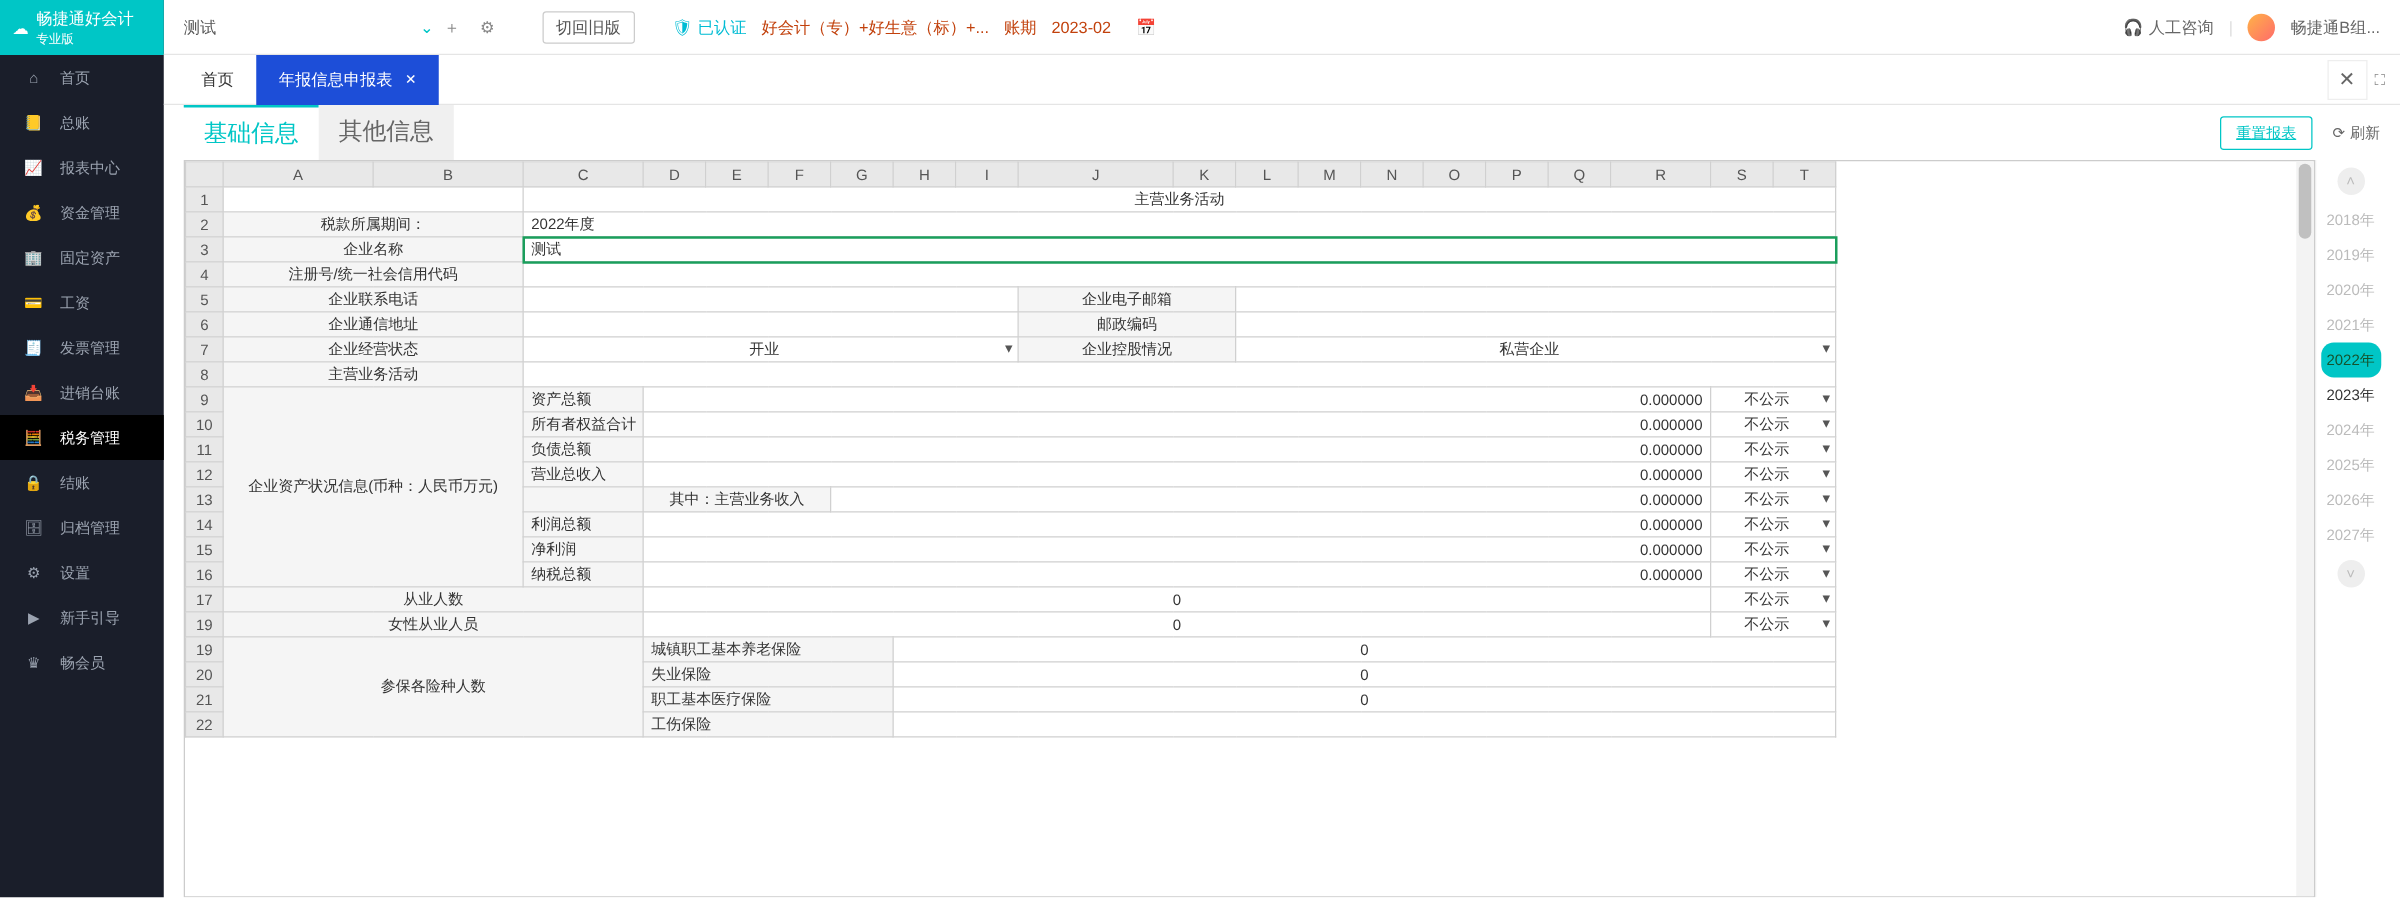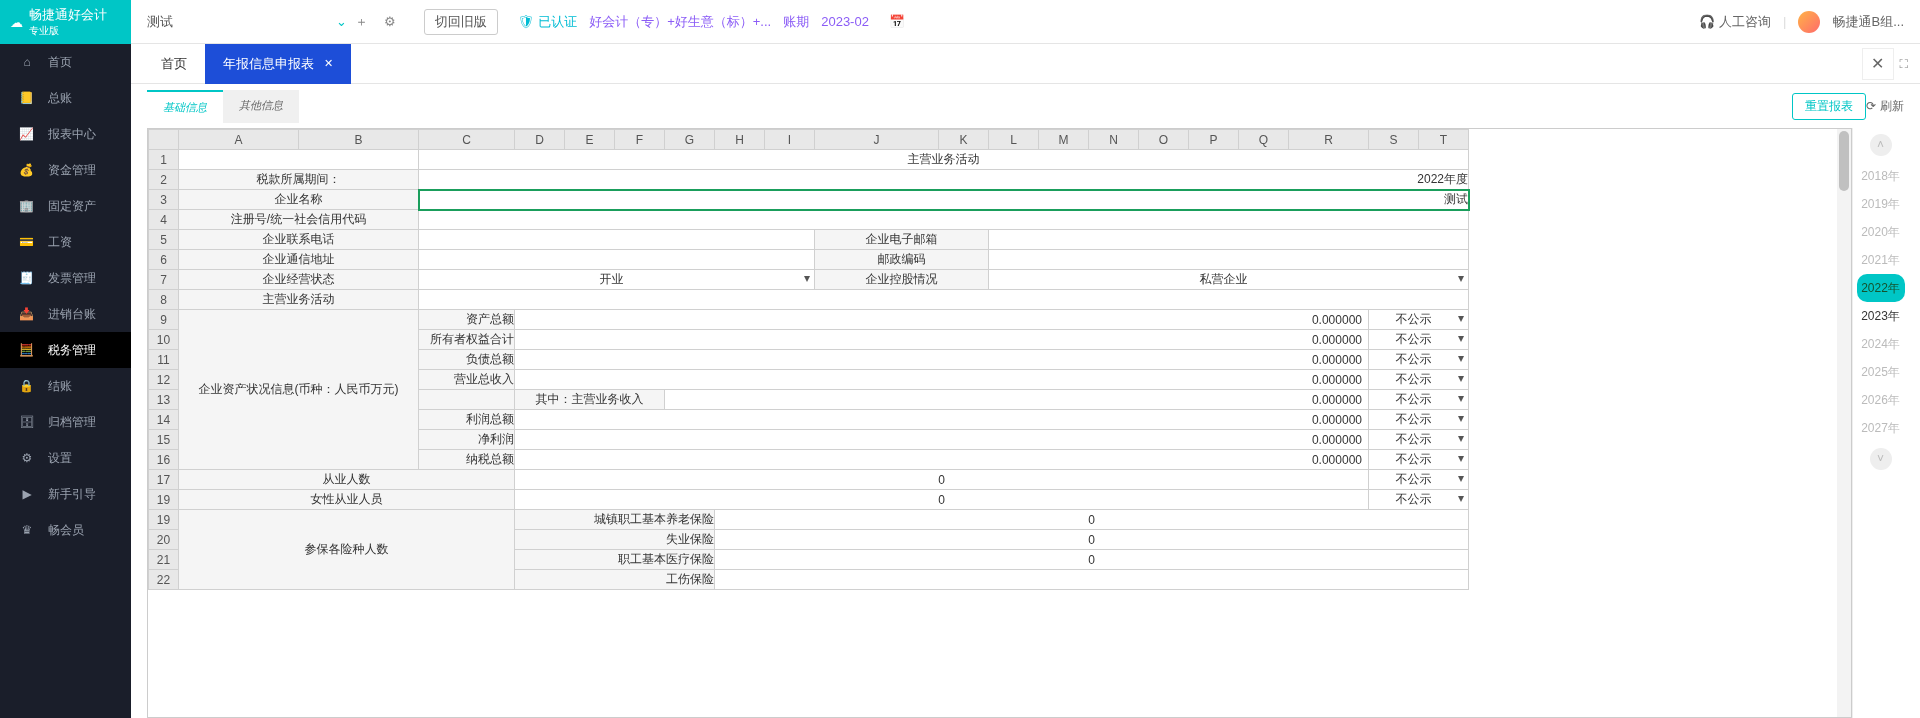--- a/index.html
+++ b/index.html
@@ -15,58 +15,58 @@
 .logo-area .logo-icon { margin-right: 6px; }
 .logo-area .logo-sub { font-size: 10px; display: block; }
 .nav-item { height: 36px; display: flex; align-items: center; padding: 0 18px; cursor: pointer; color: #9ba3b0; }
 .nav-item.active { background: #000; color: #fff; }
 .nav-item .nav-icon { width: 18px; margin-right: 12px; text-align: center; }
 
 
 .topbar { height: 44px; border-bottom: 1px solid #e5e5e5; display: flex; align-items: center; padding: 0 16px; font-size: 13px; }
 .company-select { width: 200px; color: #555; display: flex; align-items: center; justify-content: space-between; cursor: pointer; }
 .topbar-icon { margin: 0 8px; color: #888; cursor: pointer; }
-.btn-oldver { border: 1px solid #ccc; padding: 3px 10px; border-radius: 3px; margin: 0 20px; cursor: pointer; color: #555; }
+.btn-oldver { border: 1px solid #ccc; padding: 3px 10px; border-radius: 3px; margin: 0 30px; cursor: pointer; color: #555; }
 .verified { color: #00bcd4; display: flex; align-items: center; margin-right: 12px; }
-.topbar-text { color: #8b5cf6; margin-right: 12px; }
+.topbar-text { color: #c2410c; margin-right: 12px; }
 .topbar-spacer { flex: 1; }
 .topbar-right { display: flex; align-items: center; color: #666; }
 .topbar-right > * { margin-left: 12px; }
 .avatar { width: 22px; height: 22px; border-radius: 50%; background: linear-gradient(135deg,#ffb347,#ff6b6b); display: inline-block; }
 
 
 .tabsbar { height: 40px; display: flex; align-items: center; padding: 0 12px; border-bottom: 1px solid #e5e5e5; }
 .main-tab { padding: 0 18px; height: 40px; display: flex; align-items: center; cursor: pointer; font-size: 13px; }
 .main-tab.home { color: #333; }
 .main-tab.active { background: #1d4ed8; color: #fff; }
 .main-tab .close-x { margin-left: 10px; font-size: 11px; }
 .tabsbar-spacer { flex: 1; }
 .tab-close-all { width: 32px; height: 32px; display: flex; align-items: center; justify-content: center; cursor: pointer; color: #666; font-size: 16px; border: 1px solid #eee; margin-right: 6px; }
 .tab-expand { cursor: pointer; color: #888; }
 
 
 .subbar { height: 44px; display: flex; align-items: center; padding: 0 16px; position: relative; }
 .subtabs { display: flex; }
-.subtab { padding: 8px 16px; background: #f0f0f0; color: #666; cursor: pointer; font-size: 11px; font-style: italic; }
+.subtab { padding: 8px 16px; background: #f0f0f0; color: #666; cursor: pointer; font-size: 19px; }
 .subtab.active { background: #fff; color: #00c6c6; border-top: 2px solid #00c6c6; }
 .subbar-spacer { flex: 1; }
-.btn-outline-green { border: 1px solid #00c6c6; color: #00c6c6; padding: 4px 12px; border-radius: 3px; cursor: pointer; margin-right: 0; }
+.btn-outline-green { border: 1px solid #00c6c6; color: #00c6c6; padding: 4px 12px; border-radius: 3px; cursor: pointer; margin-right: 16px; text-decoration: underline; }
 .btn-refresh { color: #666; cursor: pointer; display: flex; align-items: center; }
 .btn-refresh .ico { margin-right: 4px; }
 
 
 .sheet-wrap { flex: 1; display: flex; overflow: hidden; position: relative; padding: 0 12px 0 16px; }
 .sheet { flex: 1; overflow: auto; border: 1px solid #ccc; position: relative; }
 table.grid { border-collapse: collapse; table-layout: fixed; }
 table.grid th, table.grid td { border: 1px solid #d0d0d0; height: 20px; font-size: 12px; text-align: center; background: #fff; }
 table.grid thead th { background: #e8e8e8; color: #555; font-weight: normal; }
 table.grid .rowhdr { background: #e8e8e8; color: #555; width: 30px; }
 table.grid .corner { background: #e8e8e8; width: 30px; }
 table.grid td.label { background: #f5f5f5; margin-left: 12px; }
-table.grid td.left { text-align: right; padding-left: 6px; }
+table.grid td.left { text-align: left; padding-left: 6px; }
 table.grid td.right { text-align: right; padding-right: 6px; }
 table.grid td.selected { outline: 2px solid #1a9e5c; outline-offset: -1px; }
 .dd-arrow::after { content: "▾"; float: right; margin-right: 4px; color: #555; }
 
 
 .year-rail { width: 56px; border-left: 1px solid #eee; display: flex; flex-direction: column; align-items: center; font-size: 12px; color: #bbb; }
 .yr-arrow { height: 28px; display: flex; align-items: center; justify-content: center; width: 100%; color: #bbb; cursor: pointer; background:#eee; border-radius:50%; width:22px; height:22px; margin:6px 0; }
 .yr-item { height: 28px; display: flex; align-items: center; justify-content: center; width: 48px; cursor: pointer; }
 .yr-item.active { background: #00c6c6; color: #14532d; border-radius: 10px; }
 .yr-item.near { color: #333; }

